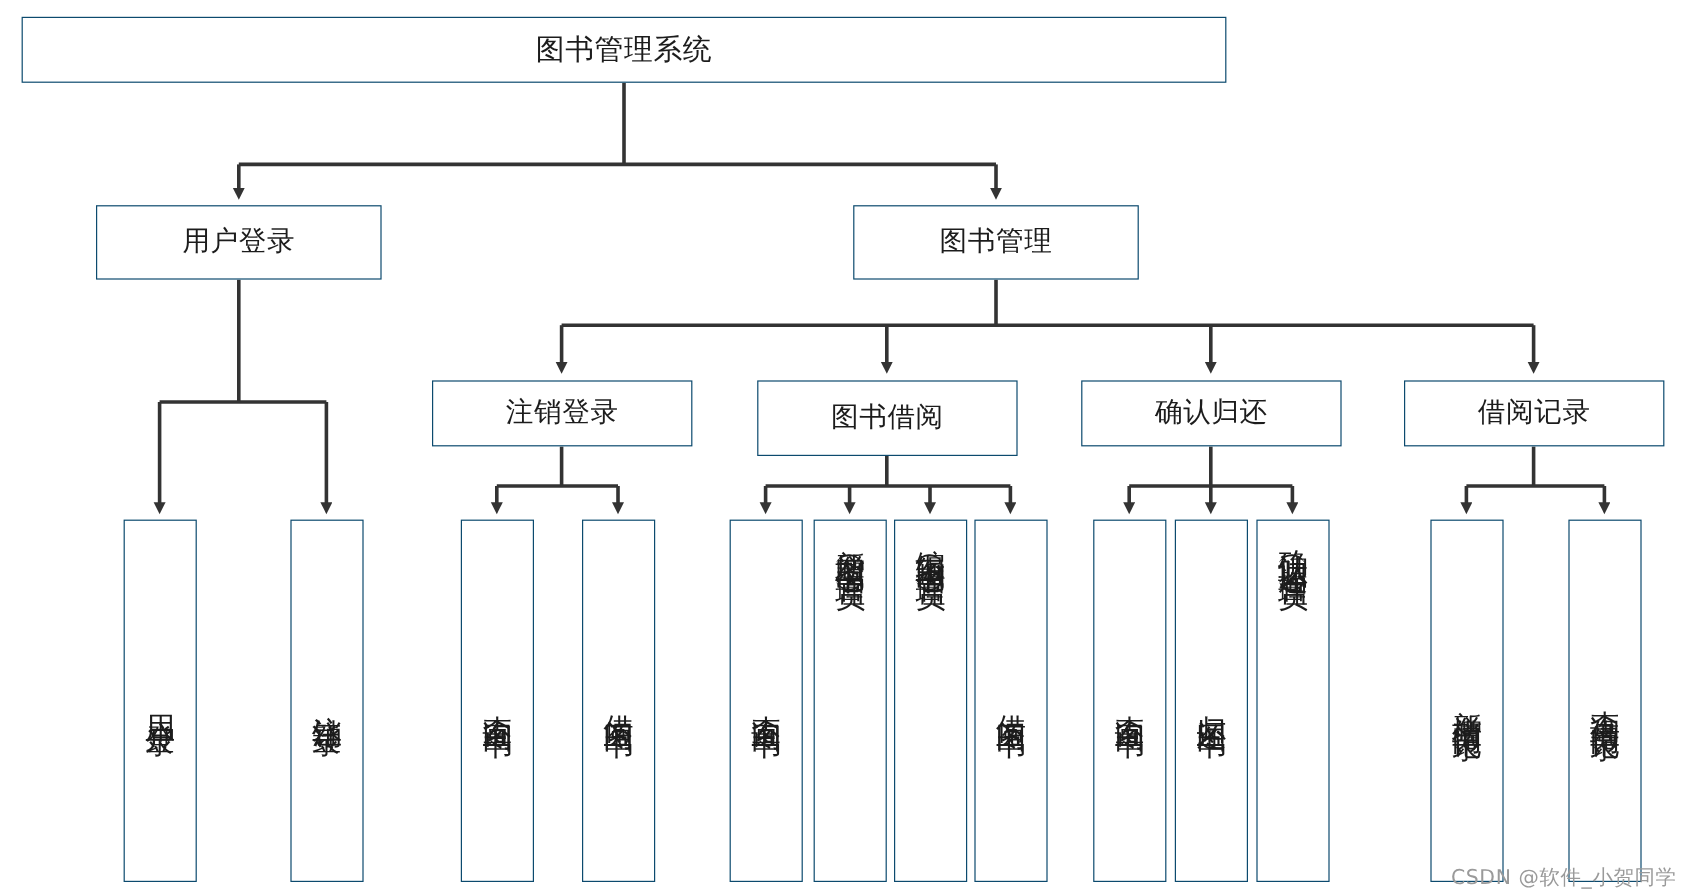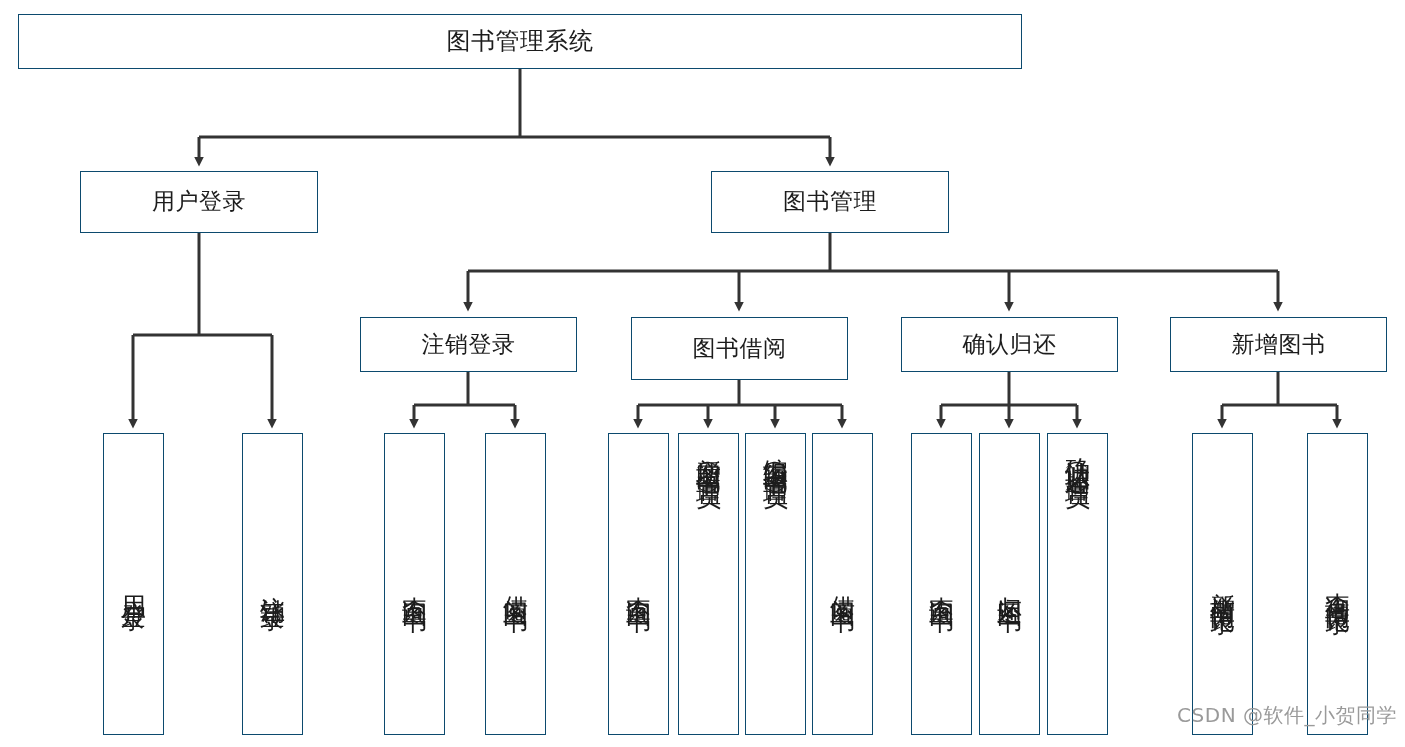--- a/index.html
+++ b/index.html
@@ -67,22 +67,22 @@
     letter-spacing: 4px;
     white-space: nowrap;
   }
   .node.vert.centerfit {
     align-items: center;
     padding-top: 0;
   }
   #watermark {
     position: absolute;
     right: 8px;
-    bottom: 18px;
-    font-size: 20px;
+    bottom: 4px;
+    font-size: 17px;
     color: #9a9a9a;
     letter-spacing: 0.5px;
     white-space: nowrap;
   }
 </style>
 </head>
 <body>
 
 <div id="diagram-root">
 
@@ -150,21 +150,21 @@
   <div class="node horiz" style="left:360px; top:317px; width:217px; height:55px;">
     <span class="node-label">注销登录</span>
   </div>
   <div class="node horiz" style="left:631px; top:317px; width:217px; height:63px;">
     <span class="node-label">图书借阅</span>
   </div>
   <div class="node horiz" style="left:901px; top:317px; width:217px; height:55px;">
     <span class="node-label">确认归还</span>
   </div>
   <div class="node horiz" style="left:1170px; top:317px; width:217px; height:55px;">
-    <span class="node-label">新增图书</span>
+    <span class="node-label">借阅记录</span>
   </div>
 
   <div class="node vert centerfit" style="left:103px; top:433px; width:61px; height:302px;">
     <span class="node-label">用户登录</span>
   </div>
   <div class="node vert centerfit" style="left:242px; top:433px; width:61px; height:302px;">
     <span class="node-label">注销登录</span>
   </div>
 
   <div class="node vert centerfit" style="left:384px; top:433px; width:61px; height:302px;">

